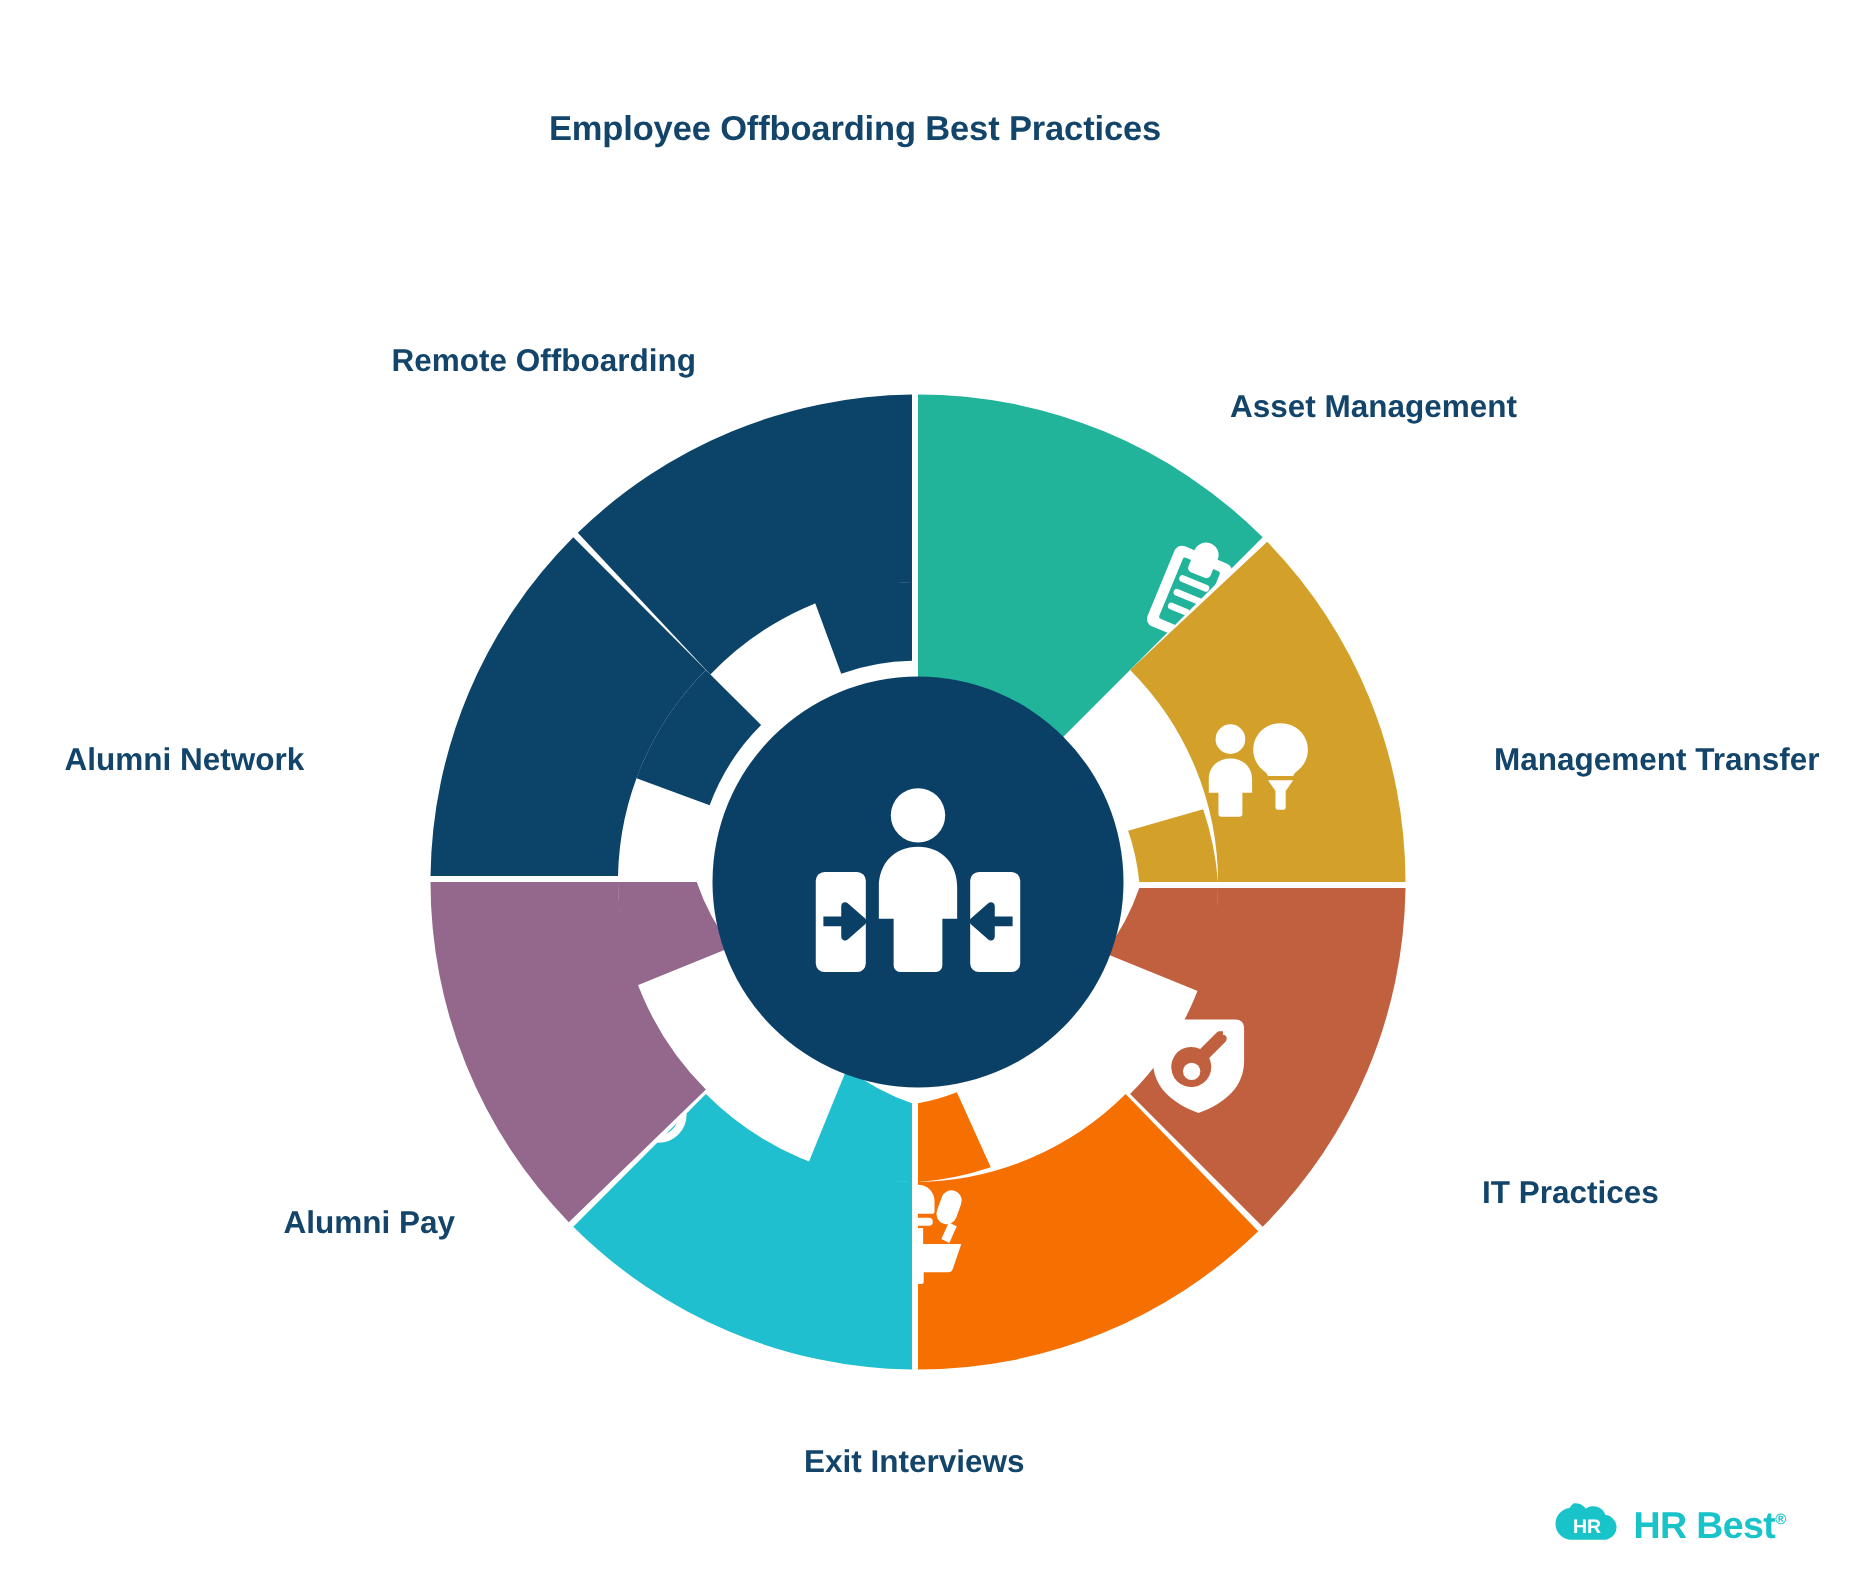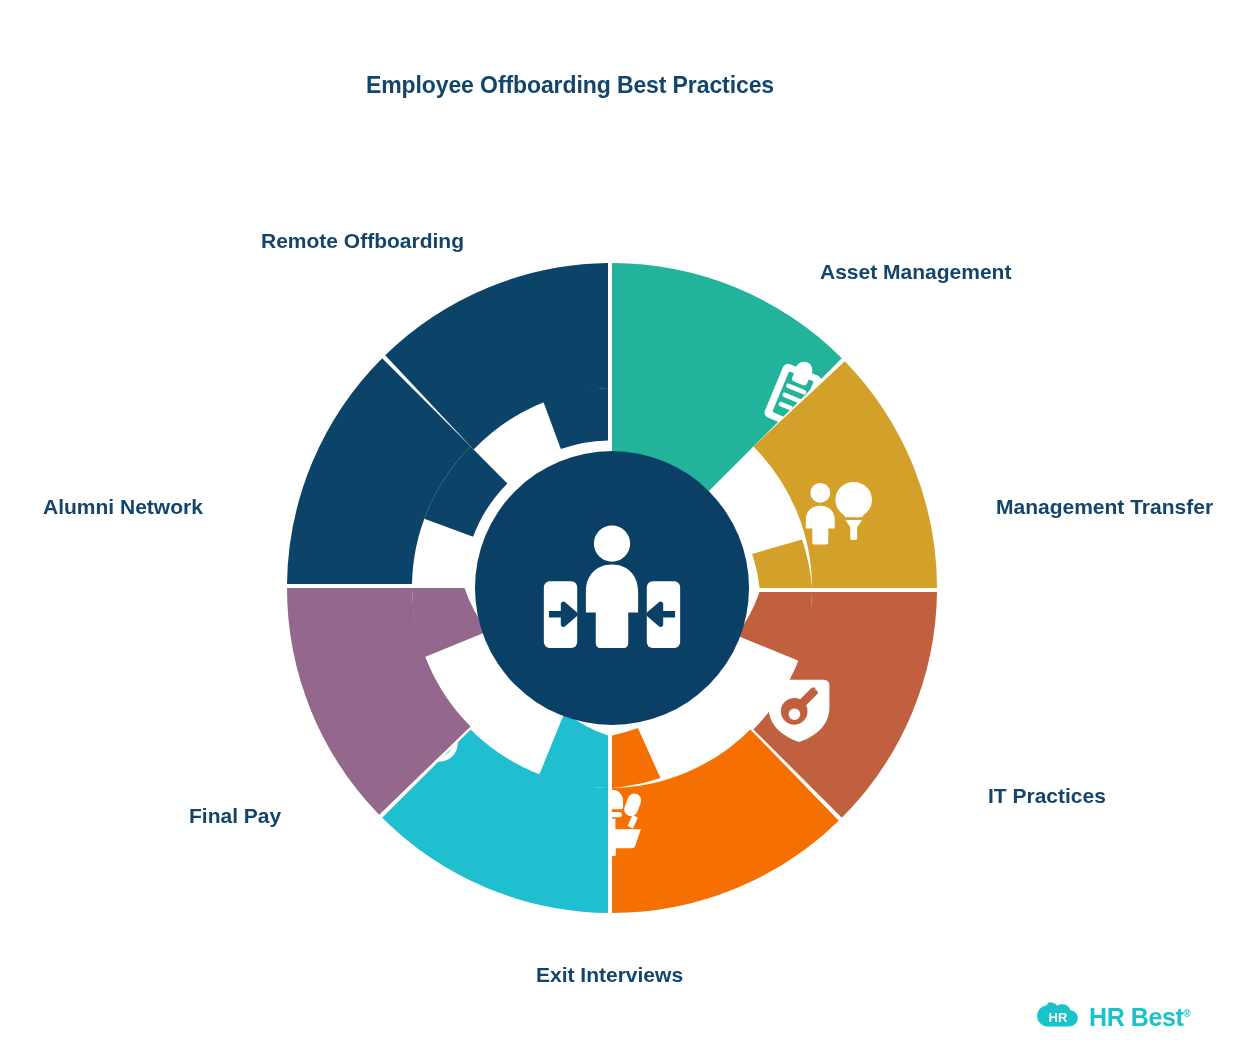--- a/index.html
+++ b/index.html
@@ -269,21 +269,21 @@
 </div>
 
 <div class="seg-label lbl-asset">Asset Management</div>
 
 <div class="seg-label lbl-knowledge">Management Transfer</div>
 
 <div class="seg-label lbl-itsec">IT Practices</div>
 
 <div class="seg-label lbl-exit">Exit Interviews</div>
 
-<div class="seg-label lbl-finalpay">Final Pay</div>
+<div class="seg-label lbl-finalpay">Alumni Pay</div>
 
 <div class="seg-label lbl-alumni">Alumni Network</div>
 
 <div class="seg-label lbl-remote">Remote Offboarding</div>
 
 <div id="brand-logo">
   <span class="logo-mark">
     <svg width="44" height="34" viewBox="0 0 44 34" xmlns="http://www.w3.org/2000/svg">
       <path fill="#18c3c9" d="M13.2 2.2a9.6 9.6 0 0 1 8.1 3.6 8.3 8.3 0 0 1 12.9 4.1 8.3 8.3 0 0 1 1.6 16.2 9 9 0 0 1-2.6.4H11.5A10.6 10.6 0 0 1 1 15.9a10.6 10.6 0 0 1 9.3-10.5 9.7 9.7 0 0 1 2.9-3.2z"></path>
       <text x="22" y="22" font-family="&quot;Liberation Sans&quot;, sans-serif" font-size="13" font-weight="bold" fill="#ffffff" text-anchor="middle">HR</text>

